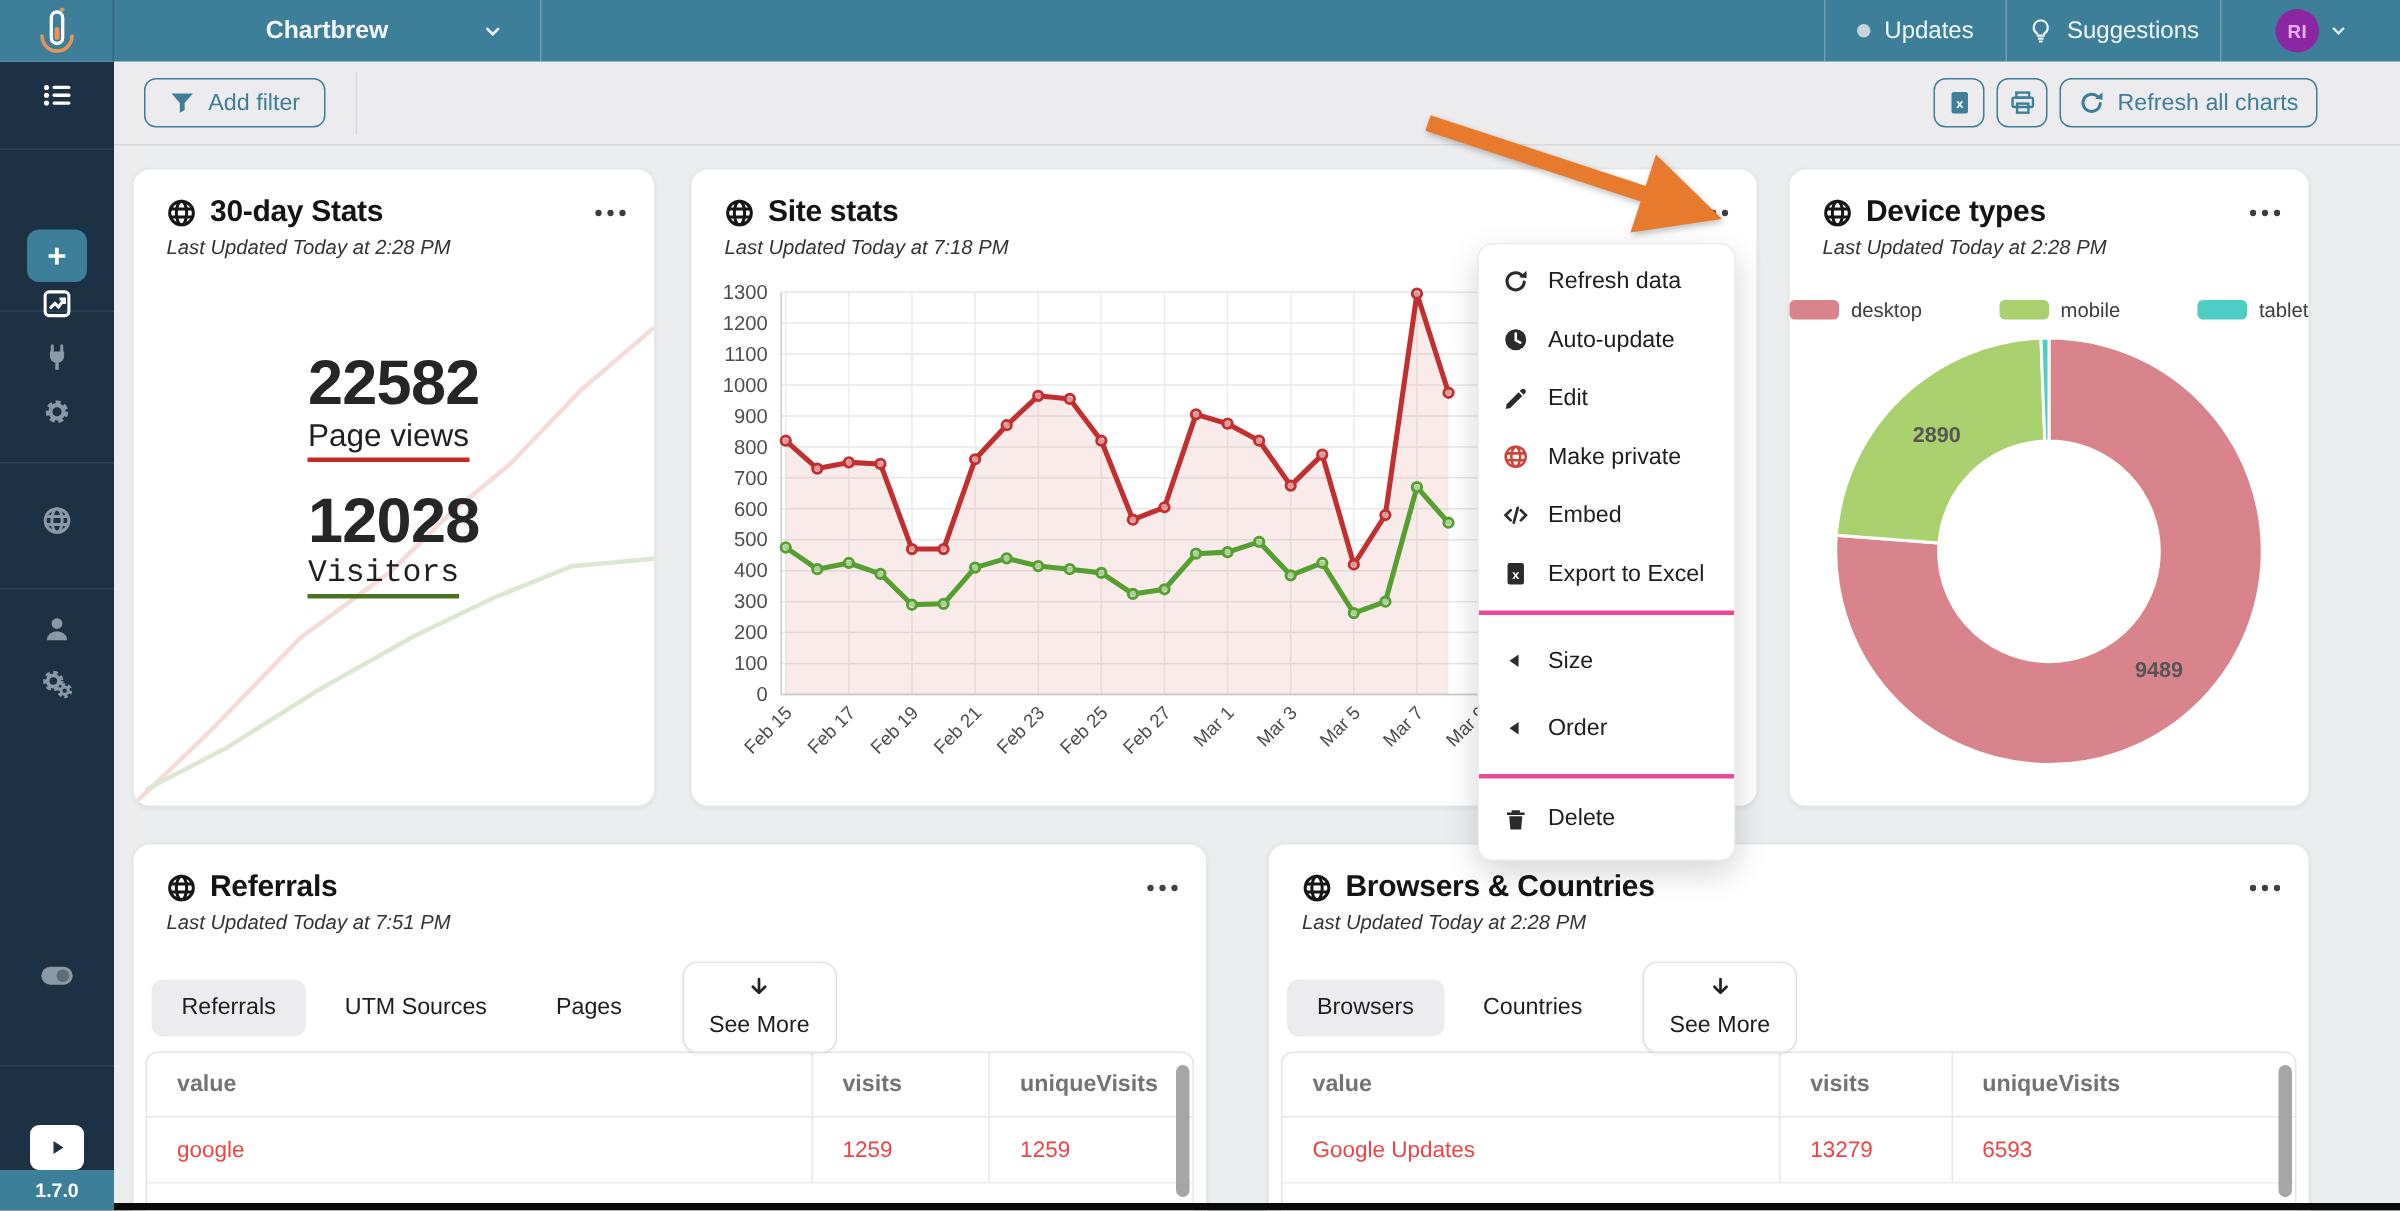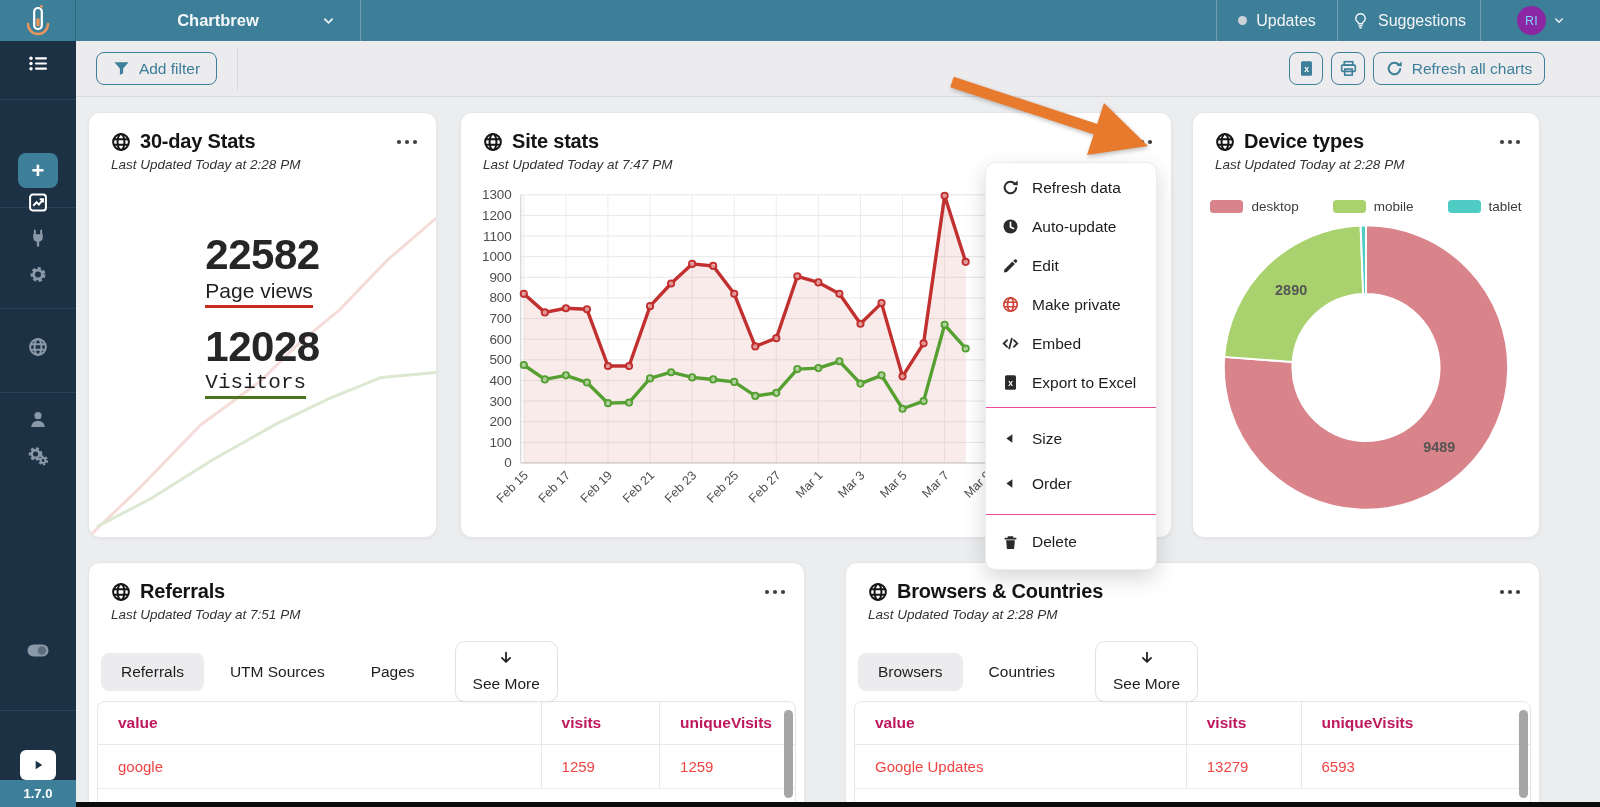--- a/index.html
+++ b/index.html
@@ -9,21 +9,21 @@
   
   .topbar { position:absolute; left:0; top:0; width:1600px; height:41px; background:#3d7e99; z-index:30; }
   .logo-box { position:absolute; left:0; top:0; width:76px; height:41px; display:flex; align-items:center; justify-content:center; border-right:1px solid rgba(0,0,0,0.18); }
   .tb-brand { position:absolute; left:76px; top:0; width:285px; height:41px; display:flex; align-items:center; justify-content:center; border-right:1px solid rgba(255,255,255,0.25); color:#f4f7f8; font-size:16.5px; font-weight:600; }
   .tb-brand .chev { position:absolute; right:26px; top:17px; width:11px; height:9px; color:#e8eef1; }
   .tb-right { position:absolute; right:0; top:0; height:41px; display:flex; }
   .tb-item { display:flex; align-items:center; justify-content:center; gap:9px; border-left:1px solid rgba(255,255,255,0.25); color:#f2f5f6; font-size:16px; }
   .tb-updates { width:121px; } .tb-sugg { width:143px; } .tb-user { width:120px; gap:8px; }
   .dot { width:9px; height:9px; border-radius:50%; background:#ccd3d8; }
   .bulb { width:17px; height:17px; color:#eef3f5; }
-  .avatar { width:29px; height:29px; border-radius:50%; background:#8b27a3; color:#7dd3fc; font-size:12.5px; font-weight:normal; display:flex; align-items:center; justify-content:center; letter-spacing:0.3px; }
+  .avatar { width:29px; height:29px; border-radius:50%; background:#8b27a3; color:#f0abfc; font-size:12.5px; font-weight:bold; display:flex; align-items:center; justify-content:center; letter-spacing:0.3px; }
   .tb-user .chev { width:10px; height:8px; color:#e8eef1; }
 
   
   .sidebar { position:absolute; left:0; top:41px; width:76px; height:766px; background:#1c3144; z-index:25; }
   .sb-ic { position:absolute; left:50%; transform:translateX(-50%); color:#8a99a8; }
   .sb-ic.white { color:#fff; }
   .sb-div { position:absolute; left:0; width:76px; height:1px; background:#2c4156; }
   .plus-btn { position:absolute; left:18px; top:112px; width:40px; height:35px; background:#3d7e99; border-radius:8px; color:#fff; font-size:22px; font-weight:bold; display:flex; align-items:center; justify-content:center; line-height:1; }
   .play-btn { position:absolute; left:20px; top:709px; width:36px; height:30px; background:#fff; border-radius:6px; display:flex; align-items:center; justify-content:center; }
   .version-bar { position:absolute; left:0; top:739px; width:76px; height:27px; background:#3d7e99; color:#fff; font-size:13px; font-weight:bold; display:flex; align-items:center; justify-content:center; }
@@ -56,45 +56,45 @@
   .metrics { position:absolute; left:0; right:0; top:118px; display:flex; flex-direction:column; align-items:center; z-index:2; }
   .metric { display:flex; flex-direction:column; align-items:flex-start; }
   .metric + .metric { margin-top:15px; }
   .metric-value { font-size:42px; font-weight:800; color:#262626; letter-spacing:-0.5px; }
   .metric-label { font-size:21px; color:#1f1f1f; padding-bottom:2px; border-bottom:3.5px solid #c52b20; }
 
   
   .line-chart { position:absolute; inset:0; z-index:1; }
 
   
-  .legend { position:absolute; left:0; right:0; top:86px; display:flex; justify-content:center; gap:34px; z-index:2; }
+  .legend { position:absolute; left:0; right:0; top:86px; display:flex; justify-content:space-between; gap:34px; z-index:2; }
   .legend-item { display:flex; align-items:center; gap:8px; }
   .legend-swatch { width:33px; height:13px; border-radius:3.5px; }
   .legend-label { font-size:13.5px; color:#3c3c3c; }
   .donut { position:absolute; inset:0; z-index:1; }
 
   
   .tabs-row { position:absolute; left:12px; top:78px; display:flex; align-items:center; gap:6px; z-index:2; }
   .tab { padding:10px 20px; font-size:15.5px; color:#1e1e1e; border-radius:8px; cursor:pointer; }
   .tab.active { background:#ececee; }
   .see-more { margin-left:14px; display:flex; align-items:center; gap:9px; padding:8px 17px; font-size:15.5px; color:#1e1e1e; background:#fff; border:1.5px solid #e2e2e5; border-radius:10px; box-shadow:0 1px 2px rgba(0,0,0,0.05); cursor:pointer; font-family:inherit;flex-direction:column; }
   .see-more .t-ic { width:16px; height:16px; color:#222; }
   .tbl { position:absolute; left:8px; right:8px; top:138px; bottom:-2px; border:1px solid #e6e6e8; border-radius:8px 8px 0 0; background:#fff; overflow:hidden; }
   .trow { display:grid; }
   .tcell { padding:13px 10px 13px 20px; font-size:15px; color:#ef4444; border-left:1px solid #e8e8ea; overflow:hidden; white-space:nowrap; }
   .tcell:first-child { border-left:none; }
-  .trow.th .tcell { font-weight:bold; font-size:15.5px; color:#be185d; padding:12px 10px 12px 20px; }
+  .trow.th .tcell { font-weight:bold; font-size:15.5px; color:#737373; padding:12px 10px 12px 20px; }
   .trow.th { border-bottom:1px solid #e8e8ea; }
   .trow.tr { border-bottom:1px solid #ededef; }
   .vscroll { position:absolute; right:2px; top:8px; width:9px; height:88px; background:#a6a6a6; border-radius:5px; z-index:3; }
 
   
   .ctx-menu { position:absolute; left:985px; top:162px; width:172px; background:#fff; border:1px solid #ececec; border-radius:10px; box-shadow:0 8px 22px rgba(0,0,0,0.16); z-index:50; }
   .ctx-section { padding:5px 0; }
-  .ctx-section + .ctx-section { border-top:1px solid #ec4899; }
+  .ctx-section + .ctx-section { border-top:3px solid #ec4899; }
   .ctx-section.sub { padding:8px 0; }
   .ctx-item { height:39px; display:flex; align-items:center; gap:13px; padding:0 16px; font-size:15.5px; color:#1d1d1d; cursor:pointer; }
   .ctx-section.sub .ctx-item { height:45px; }
   .ctx-section.last .ctx-item { height:44px; }
   .ctx-ic { width:17px; height:17px; flex:0 0 auto; color:#2b2b2b; }
 
   
   .arrow-overlay { position:absolute; left:940px; top:68px; width:230px; height:100px; z-index:60; pointer-events:none; filter:drop-shadow(1px 2px 2px rgba(0,0,0,0.25)); }
   .bottom-strip { position:absolute; left:76px; top:802px; width:1524px; height:5px; background:#0b0b0b; z-index:70; }
   .icon svg, .t-ic svg, .ctx-ic svg, .globe-ic svg, .chev svg, .bulb svg, .dots-btn svg { width:100%; height:100%; display:block; }
@@ -402,21 +402,21 @@
             <svg viewBox="0 0 18 18">
               <g fill="none" stroke="currentColor" stroke-width="1.8">
                 <circle cx="9" cy="9" r="7.1"></circle>
                 <ellipse cx="9" cy="9" rx="3.1" ry="7.1"></ellipse>
                 <path d="M2.6 6.6h12.8M2.6 11.4h12.8"></path>
               </g>
             </svg>
           </span>
         <span class="card-title">Site stats</span>
       </div>
-      <div class="card-updated">Last Updated Today at 7:47 PM</div>
+      <div class="card-updated">Last Updated Today at 7:18 PM</div>
     </div>
     <span class="dots-btn">
         <svg viewBox="0 0 22 10">
           <circle cx="3" cy="5" r="2.1" fill="currentColor"></circle>
           <circle cx="11" cy="5" r="2.1" fill="currentColor"></circle>
           <circle cx="19" cy="5" r="2.1" fill="currentColor"></circle>
         </svg>
       </span>
   </div>
 

